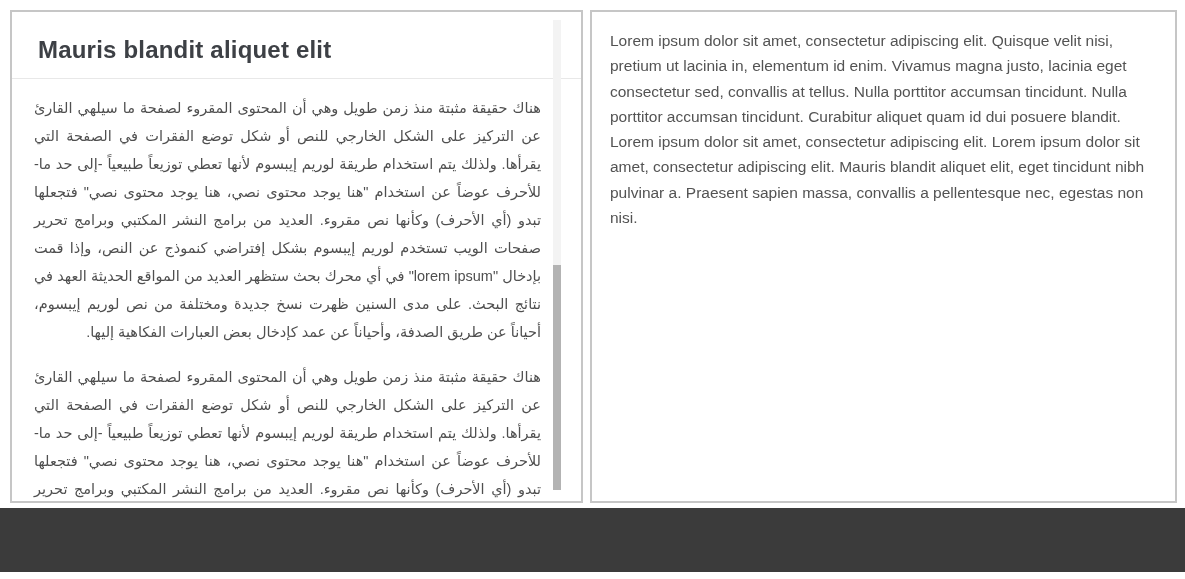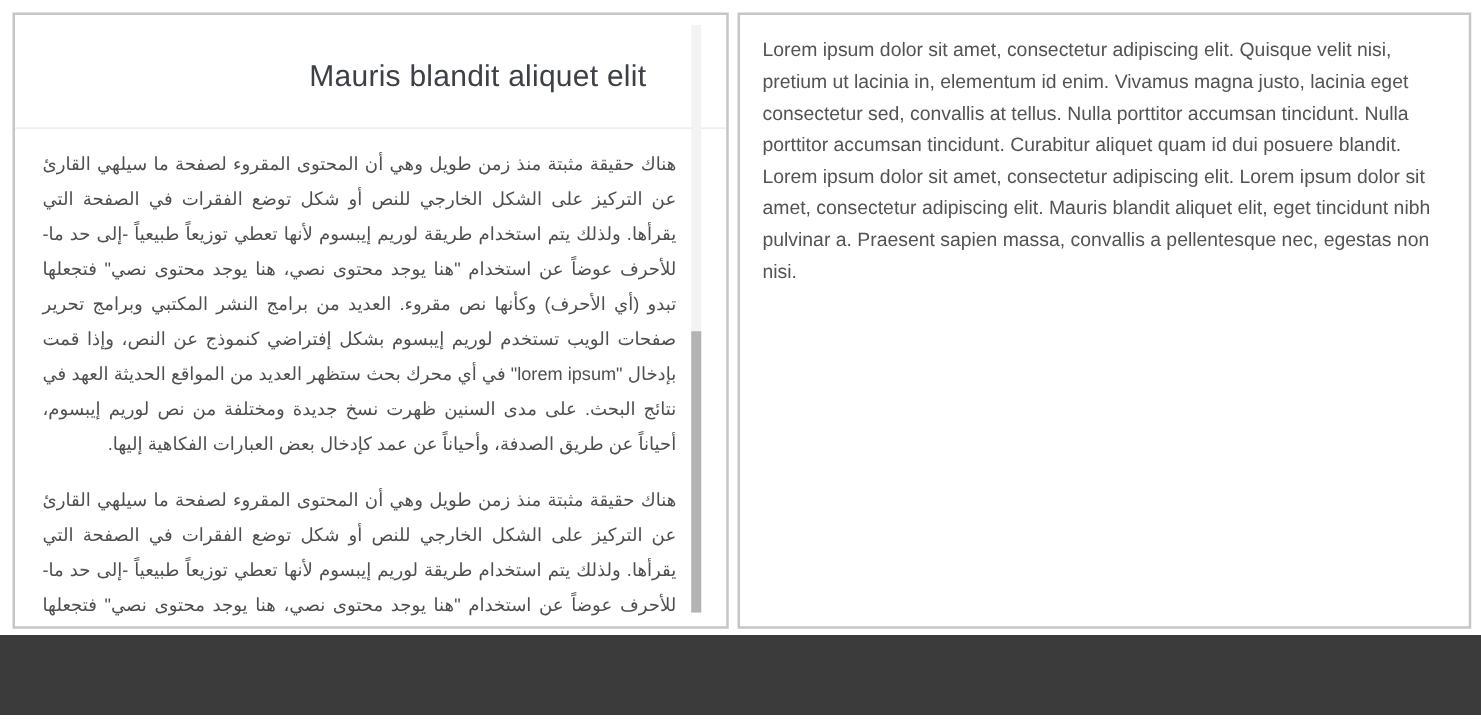--- a/index.html
+++ b/index.html
@@ -13,22 +13,22 @@
     border:2px solid #c6c6c6;box-sizing:border-box;overflow:hidden;
   }
   #left-card{left:10px;width:573px;direction:rtl;}
   #right-card{left:590px;width:587px;}
 
   .left-header{
     padding:20px 48px 10px 22px;
     border-bottom:1px solid #e8e8e8;
   }
   .left-title{
-    margin:16px;font-size:24px;font-weight:400;color:#3d4045;
-    direction:ltr;text-align:right;letter-spacing:0.2px;
+    margin:4px;font-size:24px;font-weight:700;color:#3d4045;
+    direction:ltr;letter-spacing:0.2px;
   }
   .arabic-body{
     padding:15px 40px 0 22px;
     font-size:14.5px;line-height:28px;color:#4f4f4f;
     text-align:justify;
   }
   .arabic-body p{margin:0 0 17px 0;}
 
   .scroll-track{
     position:absolute;left:553px;top:20px;width:8px;height:470px;

